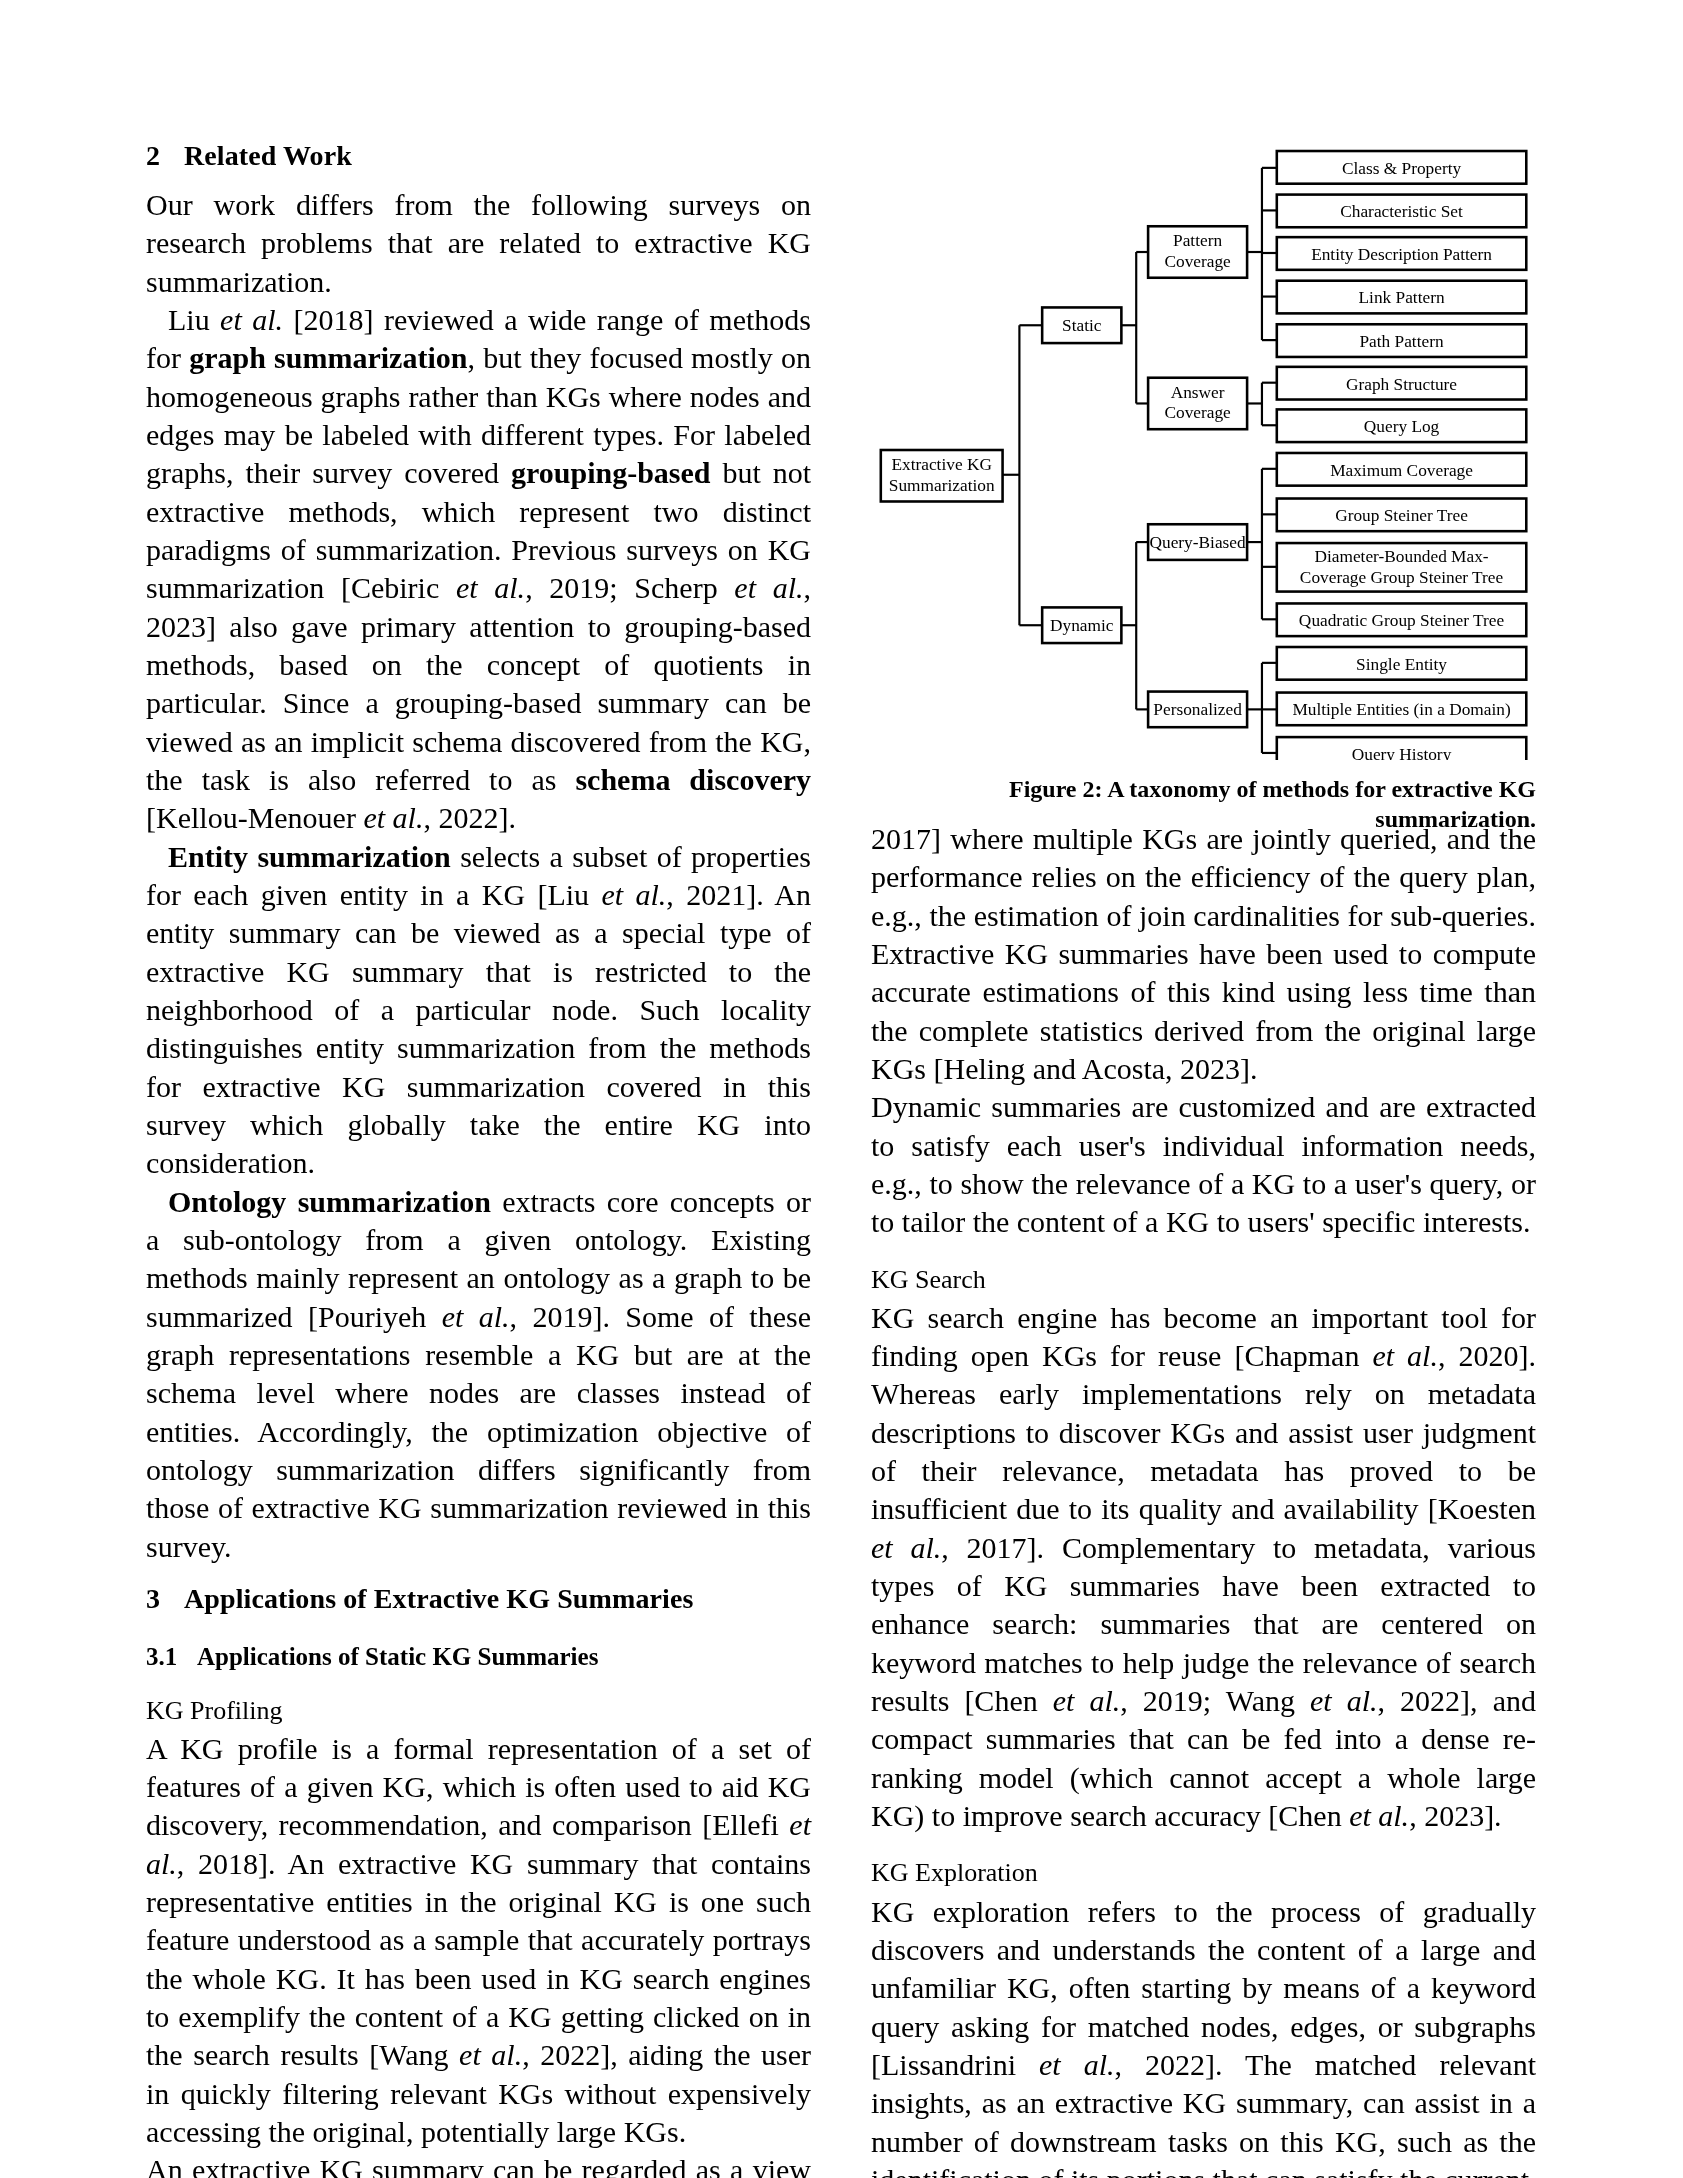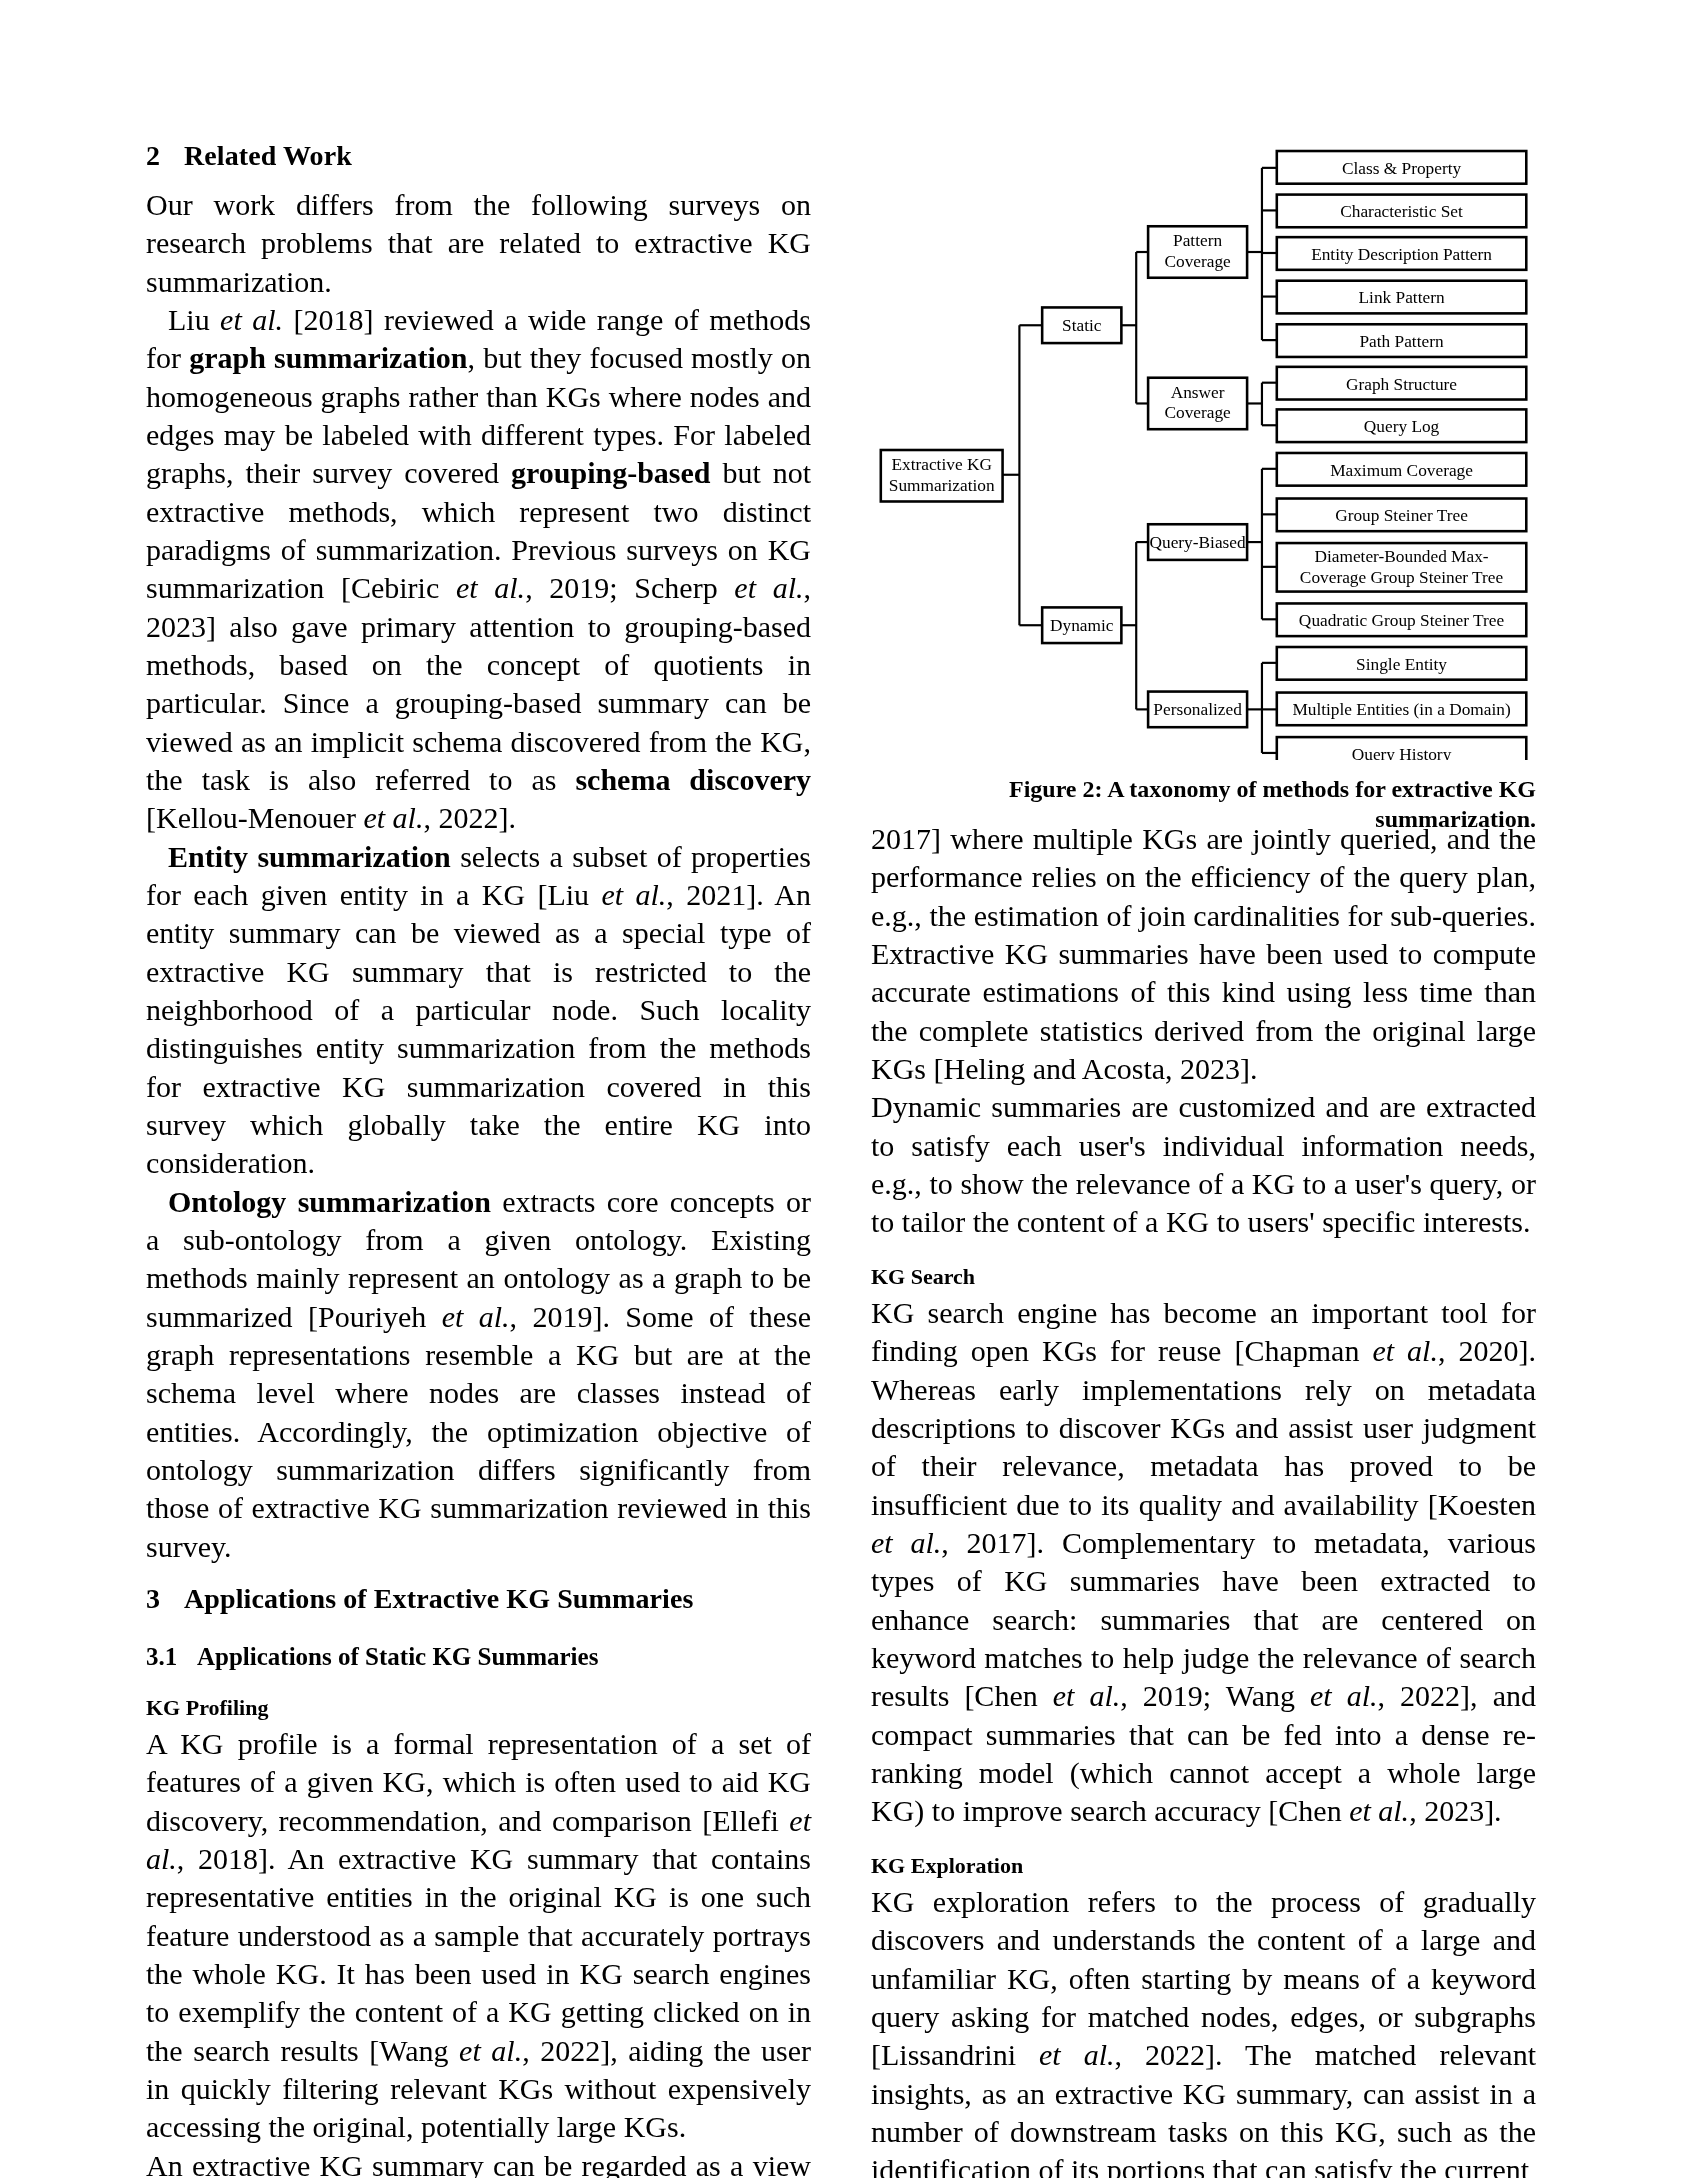--- a/index.html
+++ b/index.html
@@ -38,22 +38,22 @@
   }
   h1.sec .num { display: inline-block; min-width: 38px; }
   h2.subsec {
     font-size: 25px;
     font-weight: bold;
     margin: 26px 0 11px 0;
     line-height: 1.22;
   }
   h2.subsec .num { display: inline-block; min-width: 51px; }
   h3.para-head {
-    font-size: 22px;
-    font-weight: bold;
+    font-size: 26px;
+    font-weight: normal;
     margin: 22px 0 4px 0;
     line-height: 1.2;
   }
   p {
     font-size: 30px;
     line-height: 1.278;
     margin: 0;
     text-align: justify;
     text-justify: inter-word;
     hyphens: manual;

